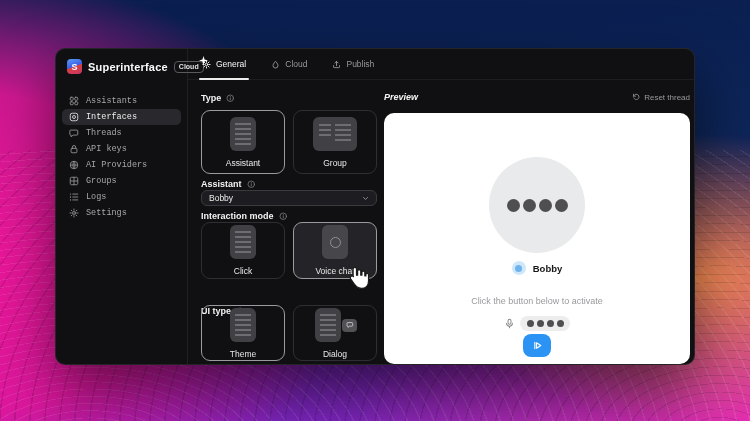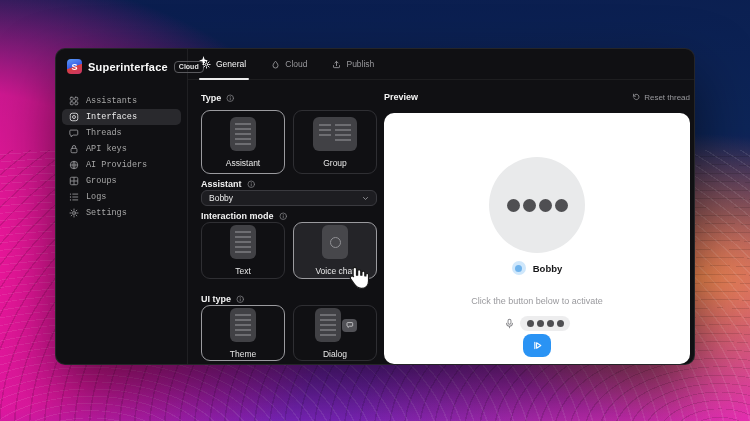--- a/index.html
+++ b/index.html
@@ -88,21 +88,21 @@
   .bubble-badge svg{width:8px;height:8px;}
 
   .select{position:absolute;left:13px;width:176px;height:16px;background:#1d1d21;border:1px solid #3a3a3f;
     border-radius:6px;display:flex;align-items:center;justify-content:space-between;
     padding:0 7px;box-sizing:border-box;color:#ececec;font-size:8.5px;}
   .select svg{width:7px;height:7px;color:#9a9a9e;}
 
   
   .pv-hdr{position:absolute;left:196px;width:306px;top:42px;height:12px;display:flex;
     align-items:center;justify-content:space-between;}
-  .pv-title{color:#f5f5f5;font-size:9px;font-weight:bold;}
+  .pv-title{color:#f5f5f5;font-size:9px;font-weight:bold;font-style:italic;}
   .pv-reset{display:flex;align-items:center;gap:4px;color:#9a9a9e;font-size:8px;}
   .pv-reset svg{width:8px;height:8px;}
   .pv-card{position:absolute;left:196px;width:306px;top:64px;height:251px;background:#ffffff;
     border-radius:10px;}
   .pv-circle{position:absolute;left:50%;top:44px;width:96px;height:96px;margin-left:-48px;
     border-radius:50%;background:#e9eaeb;display:flex;align-items:center;justify-content:center;gap:3px;}
   .dot-lg{width:13px;height:13px;border-radius:50%;background:#4f4f52;}
   .pv-name{position:absolute;left:0;right:0;top:148px;display:flex;align-items:center;
     justify-content:center;gap:7px;}
   .pv-avatar{width:14px;height:14px;border-radius:50%;background:#cfe7fb;display:flex;
@@ -300,31 +300,31 @@
             <circle cx="6" cy="6" r="4.6"></circle>
             <path d="M6 5.4v3M6 3.5h.01"></path>
           </svg>
         </span>
     </div>
     <div class="cards" style="top:173px;height:57px;">
       <div class="opt">
         <div class="dev">
             <div class="plines"></div>
           </div>
-        <div class="opt-label">Text</div>
+        <div class="opt-label">Click</div>
       </div>
       <div class="opt selected hovered">
         <div class="dev" style="background:#47474b;">
             <div class="ring"></div>
           </div>
         <div class="opt-label">Voice chat</div>
       </div>
     </div>
 
-    <div class="form-label" style="top:245px;justify-content:center;">
+    <div class="form-label" style="top:257px;justify-content:center;">
       <span>UI type</span>
       <span class="info-ic">
           <svg viewBox="0 0 12 12" fill="none" stroke="currentColor" stroke-width="1.1" stroke-linecap="round">
             <circle cx="6" cy="6" r="4.6"></circle>
             <path d="M6 5.4v3M6 3.5h.01"></path>
           </svg>
         </span>
     </div>
     <div class="cards" style="top:256px;height:56px;">
       <div class="opt selected">

